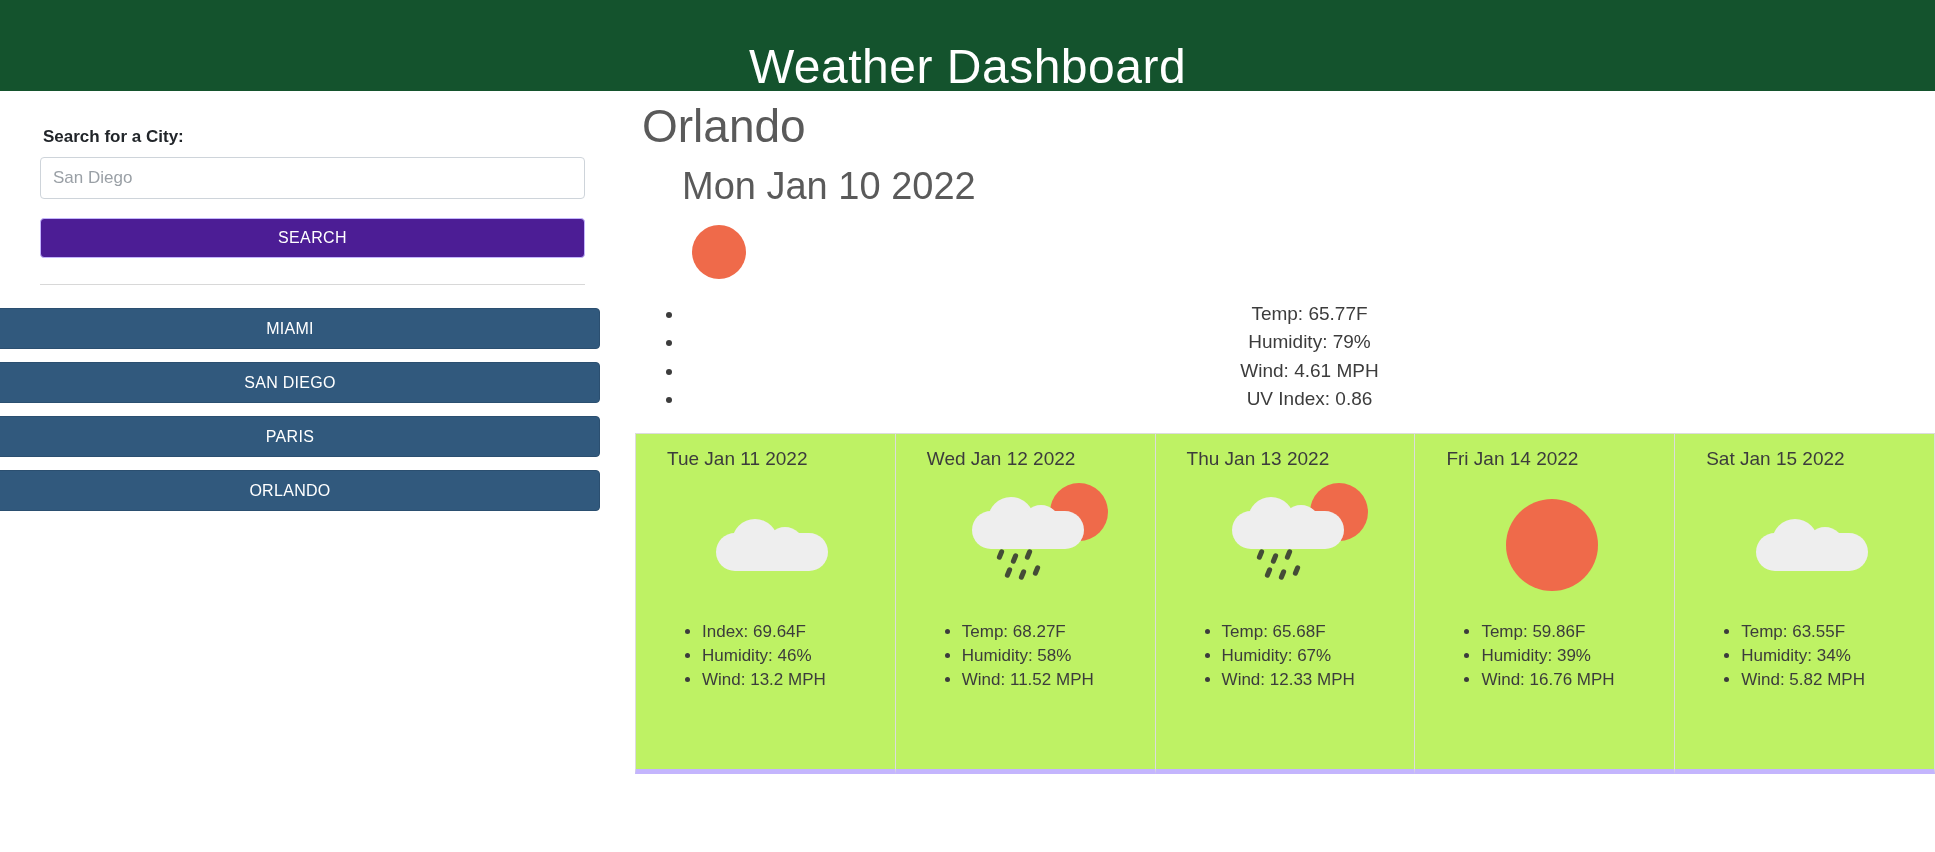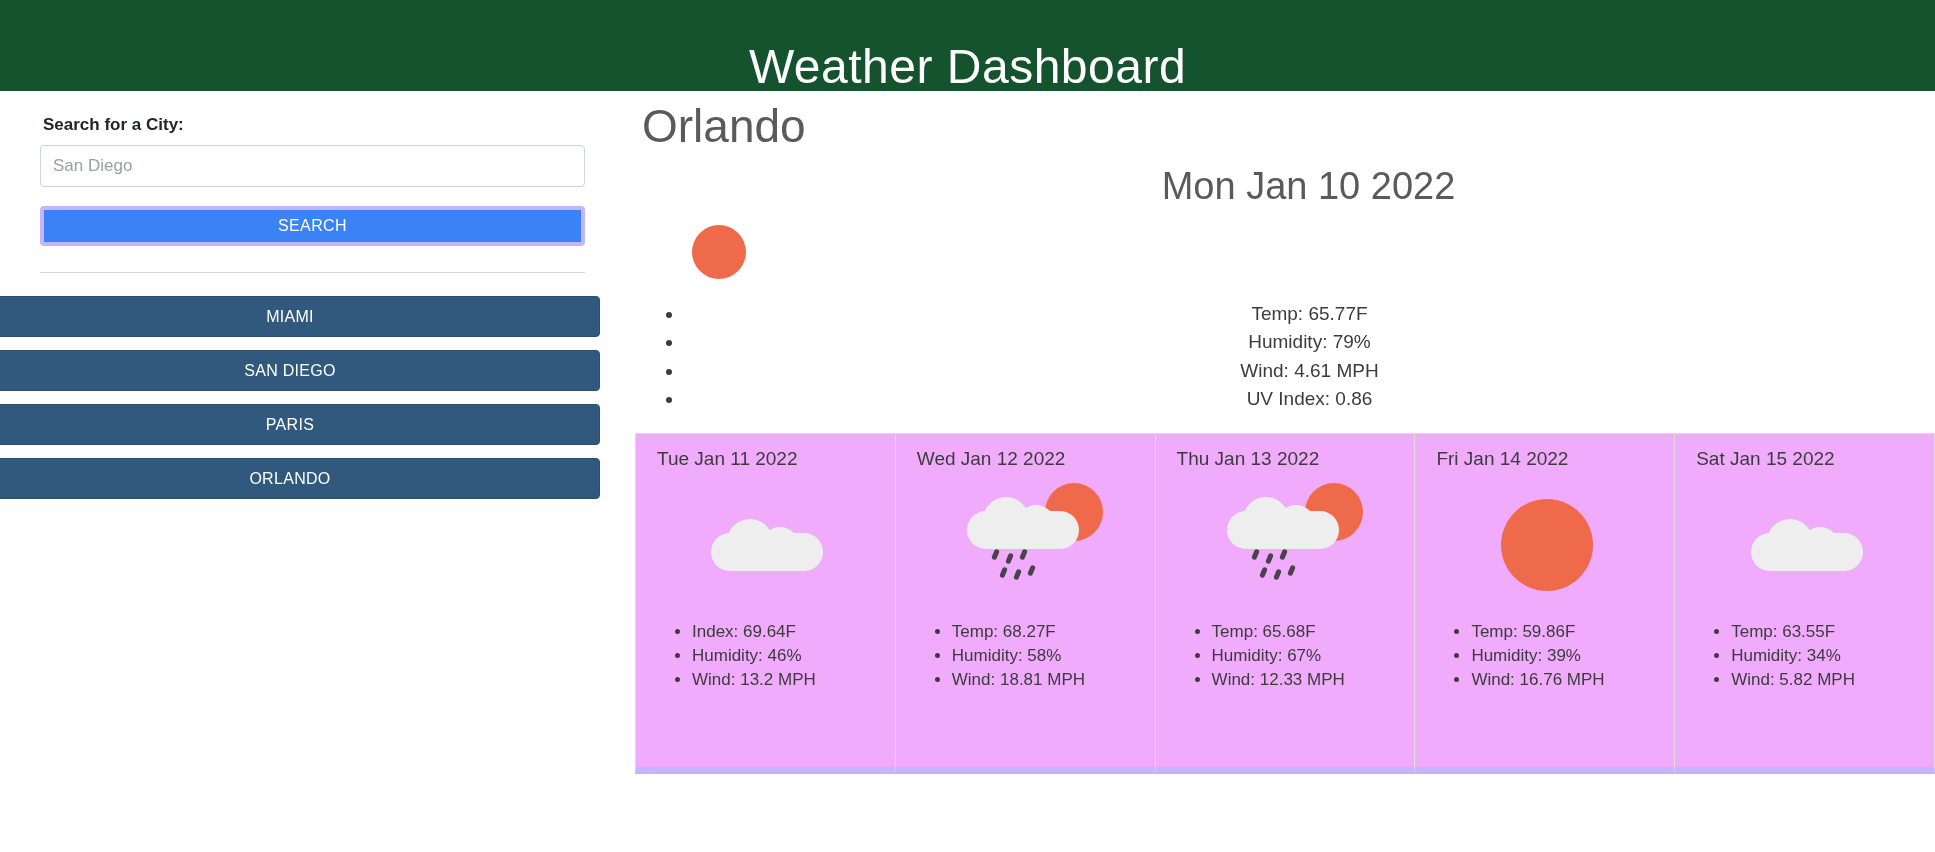--- a/index.html
+++ b/index.html
@@ -33,20 +33,21 @@
   
   .page {
     display: flex;
     align-items: flex-start;
     width: 1935px;
   }
   .sidebar {
     width: 620px;
     flex: 0 0 620px;
     padding: 24px 0 0 0;
+    margin-top: 12px;
   }
   .sidebar-inner {
     width: 545px;
     margin-left: 40px;
   }
   .search-label {
     font-size: 17px;
     font-weight: bold;
     color: #212529;
     margin: 0 0 10px 3px;
@@ -62,23 +63,23 @@
     background: #fff;
     outline: none;
   }
   .search-input::placeholder { color: #9aa0a6; }
 
   .btn-primary {
     display: block;
     width: 545px;
     height: 40px;
     margin-top: 19px;
-    background: #3b82f6;
+    background: #4c1d95;
     color: #ffffff;
-    border: 4px solid #c4b5fd;
+    border: 1px solid #c4b5fd;
     border-radius: 4px;
     font-size: 16px;
     letter-spacing: 0.4px;
     cursor: pointer;
     font-family: "Liberation Sans", sans-serif;
   }
   .divider {
     width: 545px;
     height: 1px;
     background: #d8d8d8;
@@ -117,21 +118,20 @@
     font-weight: 400;
     margin: 0 0 0 22px;
     line-height: 1.1;
   }
   .today-date {
     font-size: 38px;
     color: #5a5a5a;
     font-weight: 400;
     margin: 14px 0 0 62px;
     line-height: 1.1;
-    text-align: center;
   }
 
   .today-icon-wrap {
     margin: 18px 0 0 72px;
     height: 62px;
   }
   .today-stats {
     margin: 14px 0 0 22px;
     padding-left: 42px;
     list-style: disc;
@@ -147,24 +147,24 @@
   
   .forecast {
     display: flex;
     margin-top: 22px;
     border-top: 1px solid #dcdcdc;
     margin-left: 15px;
   }
   .forecast-card {
     flex: 1 1 0;
     border-right: 1px solid #dcdcdc;
-    border-bottom: 7px solid #c4b5fd;
-    padding: 14px 0 0 4px;
+    border-bottom: 5px solid #c4b5fd;
+    padding: 14px 0 0 14px;
     min-height: 340px;
-    background: #f0abfc;
+    background: #bef264;
   }
   .forecast-card:first-child { border-left: 1px solid #dcdcdc; }
   .fc-date {
     font-size: 19px;
     color: #3c3c3c;
     margin-left: 17px;
   }
   .fc-icon {
     height: 150px;
     display: flex;
@@ -310,21 +310,21 @@
               <span style="left:28px; top:0px;"></span>
               <span style="left:8px;  top:18px;"></span>
               <span style="left:22px; top:20px;"></span>
               <span style="left:36px; top:16px;"></span>
             </div>
           </div>
         </div>
         <ul class="fc-stats">
           <li>Temp: 68.27F</li>
           <li>Humidity: 58%</li>
-          <li>Wind: 18.81 MPH</li>
+          <li>Wind: 11.52 MPH</li>
         </ul>
       </div>
 
       <div class="forecast-card">
         <div class="fc-date">Thu Jan 13 2022</div>
         <div class="fc-icon">
           <div class="combo">
             <div class="sun-behind"></div>
             <div class="cloud cloud-front">
               <div class="puff1"></div>

